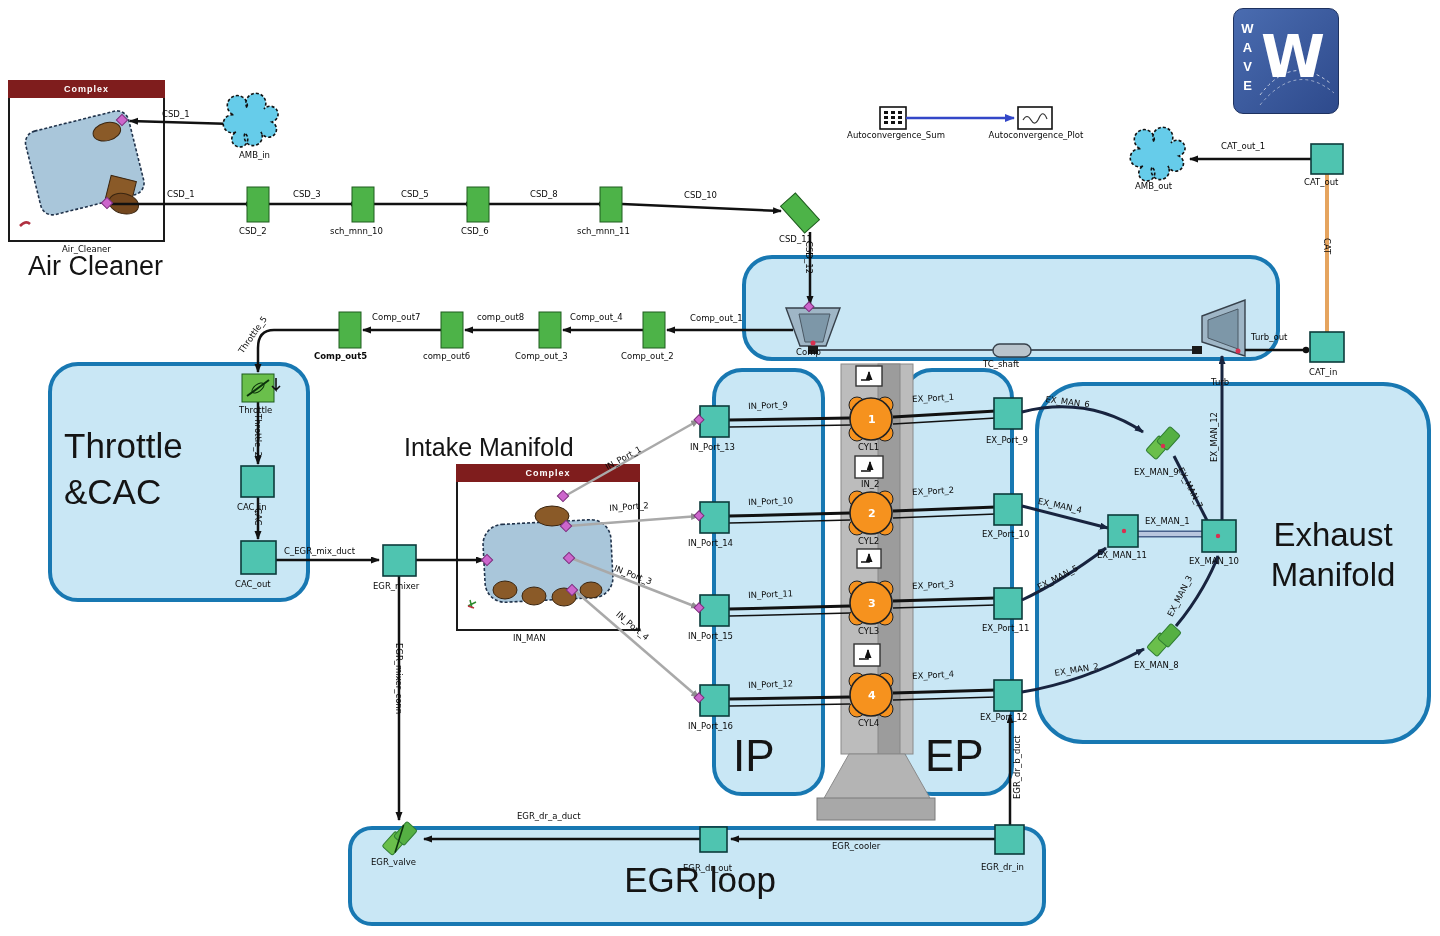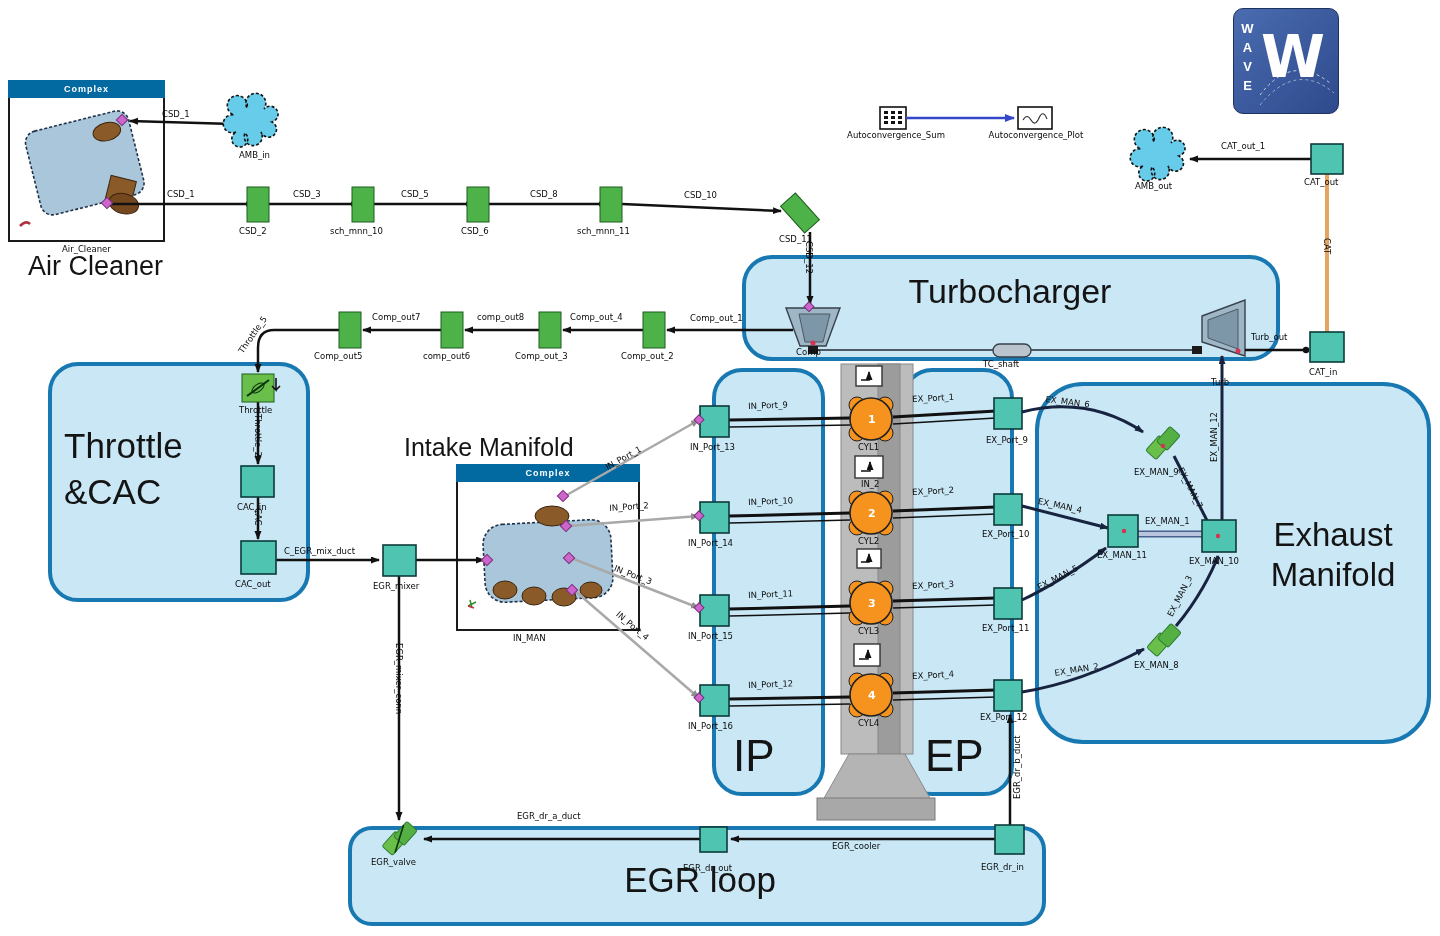--- a/index.html
+++ b/index.html
@@ -1,21 +1,21 @@
 <!DOCTYPE html>
 <html><head>
 <meta charset="utf-8">
 <style>
   html,body{margin:0;padding:0;background:#fff;}
   #canvas{position:relative;width:1440px;height:936px;background:#fff;overflow:hidden;
           font-family:"Liberation Sans","DejaVu Sans",sans-serif;}
   .region{position:absolute;box-sizing:border-box;border:4px solid #1878b2;border-radius:30px;
           background:#c9e7f5;z-index:1;}
   .frame{position:absolute;box-sizing:border-box;background:#fff;border:2px solid #1a1a1a;z-index:1;}
-  .framehdr{position:absolute;left:-2px;top:-2px;right:-2px;height:18px;background:#0369a1;color:#fff;
+  .framehdr{position:absolute;left:-2px;top:-2px;right:-2px;height:18px;background:#7f1d1d;color:#fff;
             font-size:9px;font-weight:bold;text-align:center;line-height:18px;letter-spacing:1px;}
   svg#wires{position:absolute;left:0;top:0;z-index:2;}
   .lbl{position:absolute;z-index:3;font-size:8.5px;color:#0a0a0a;white-space:nowrap;
        font-family:"DejaVu Sans",sans-serif;transform-origin:0 0;line-height:1;}
   .big{position:absolute;z-index:3;color:#141414;white-space:nowrap;line-height:1.05;
        font-family:"Liberation Sans",sans-serif;}
   .ctr{text-align:center;}
   #logo{position:absolute;left:1233px;top:8px;width:104px;height:104px;border-radius:10px;z-index:3;
         background:linear-gradient(135deg,#4a6cb0,#2e4a8c);border:1px solid #1e3260;overflow:hidden;}
   #logo .vword{position:absolute;left:7px;top:12px;color:#fff;font-weight:bold;font-size:13px;
@@ -335,21 +335,21 @@
   <div class="lbl" style="left:1211px;top:378px;text-align:right;">Turb</div>
   <div class="lbl" style="left:1251px;top:333px;">Turb_out</div>
 
   <div class="lbl" style="left:690px;top:314px;">Comp_out_1</div>
   <div class="lbl" style="left:621px;top:352px;">Comp_out_2</div>
   <div class="lbl" style="left:570px;top:313px;">Comp_out_4</div>
   <div class="lbl" style="left:515px;top:352px;">Comp_out_3</div>
   <div class="lbl" style="left:477px;top:313px;">comp_out8</div>
   <div class="lbl" style="left:423px;top:352px;">comp_out6</div>
   <div class="lbl" style="left:372px;top:313px;">Comp_out7</div>
-  <div class="lbl" style="left:314px;top:352px;">Comp_out5</div>
+  <div class="lbl" style="left:314px;top:352px;font-weight:bold;">Comp_out5</div>
   <div class="lbl" style="left:237px;top:350px;transform:rotate(-55deg);">Throttle_5</div>
 
   <div class="lbl" style="left:239px;top:406px;">Throttle</div>
   <div class="lbl" style="left:262px;top:414px;transform:rotate(90deg);">Throttle_2</div>
   <div class="lbl" style="left:237px;top:503px;">CAC_in</div>
   <div class="lbl" style="left:262px;top:508px;transform:rotate(90deg);">CAC</div>
   <div class="lbl" style="left:235px;top:580px;">CAC_out</div>
   <div class="lbl" style="left:284px;top:547px;">C_EGR_mix_duct</div>
   <div class="lbl" style="left:373px;top:582px;">EGR_mixer</div>
   <div class="lbl" style="left:403px;top:643px;transform:rotate(90deg);">EGR_mixer_conn</div>
@@ -402,21 +402,20 @@
   <div class="lbl" style="left:371px;top:858px;">EGR_valve</div>
   <div class="lbl" style="left:517px;top:812px;">EGR_dr_a_duct</div>
   <div class="lbl" style="left:683px;top:864px;">EGR_dr_out</div>
   <div class="lbl" style="left:832px;top:842px;">EGR_cooler</div>
   <div class="lbl" style="left:981px;top:863px;">EGR_dr_in</div>
   <div class="lbl" style="left:1013px;top:799px;transform:rotate(-90deg);">EGR_dr_b_duct</div>
 
   <div class="lbl" style="left:62px;top:245px;">Air_Cleaner</div>
 
   <div class="big" style="left:28px;top:252px;font-size:27px;">Air Cleaner</div>
-  <div class="big ctr" style="left:860px;top:274px;width:300px;font-size:34px;">Turbocharger</div>
   <div class="big" style="left:64px;top:428px;font-size:35px;">Throttle</div>
   <div class="big" style="left:64px;top:474px;font-size:35px;">&amp;CAC</div>
   <div class="big" style="left:404px;top:434px;font-size:25px;">Intake Manifold</div>
   <div class="big ctr" style="left:1243px;top:518px;width:180px;font-size:33px;">Exhaust</div>
   <div class="big ctr" style="left:1243px;top:558px;width:180px;font-size:33px;">Manifold</div>
   <div class="big ctr" style="left:560px;top:862px;width:280px;font-size:35px;">EGR loop</div>
   <div class="big" style="left:733px;top:733px;font-size:44px;">IP</div>
   <div class="big" style="left:925px;top:733px;font-size:44px;">EP</div>
 
   <div id="logo">

